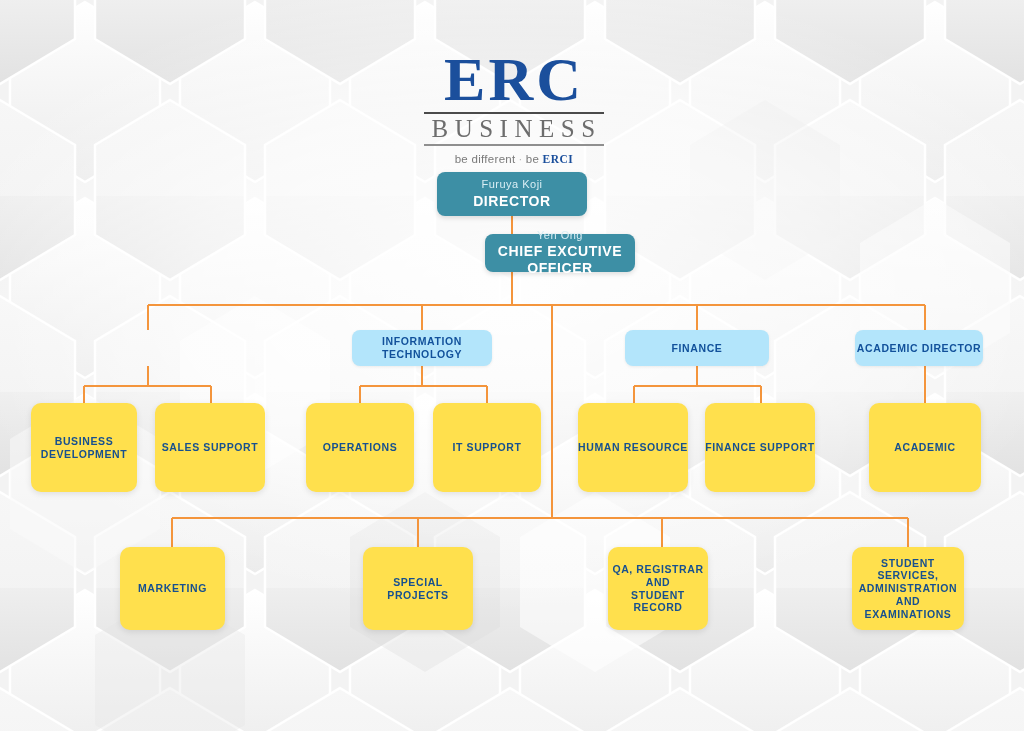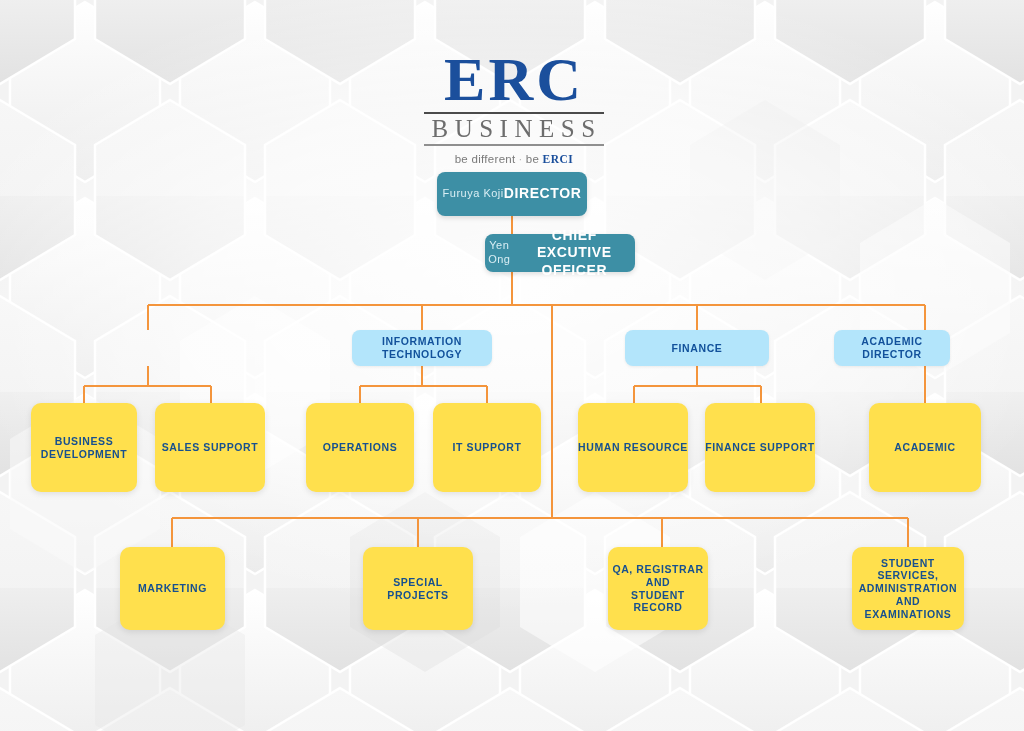--- a/index.html
+++ b/index.html
@@ -91,21 +91,21 @@
   #logo .tagline .dot {
     color: #bbbbbb;
     padding: 0 3px;
   }
 
   
   .node {
     position: absolute;
     box-sizing: border-box;
     display: flex;
-    flex-direction: row;
+    flex-direction: column;
     align-items: center;
     justify-content: center;
     text-align: center;
     border-radius: 8px;
     cursor: default;
   }
   .node .label {
     font-weight: 700;
     letter-spacing: 0.6px;
     line-height: 1.22;
@@ -261,21 +261,21 @@
     <div class="label">
       <span>INFORMATION</span><br>
       <span>TECHNOLOGY</span>
     </div>
   </div>
 
   <div class="node dept" style="left:625px; top:330px; width:144px; height:36px;">
     <div class="label">FINANCE</div>
   </div>
 
-  <div class="node dept" style="left:834px; top:330px; width:116px; height:36px;">
+  <div class="node dept" style="left:855px; top:330px; width:128px; height:36px;">
     <div class="label">ACADEMIC DIRECTOR</div>
   </div>
 
   <div class="node unit" style="left:31px; top:403px; width:106px; height:89px;">
     <div class="label">
       <span>BUSINESS</span><br>
       <span>DEVELOPMENT</span>
     </div>
   </div>
 

